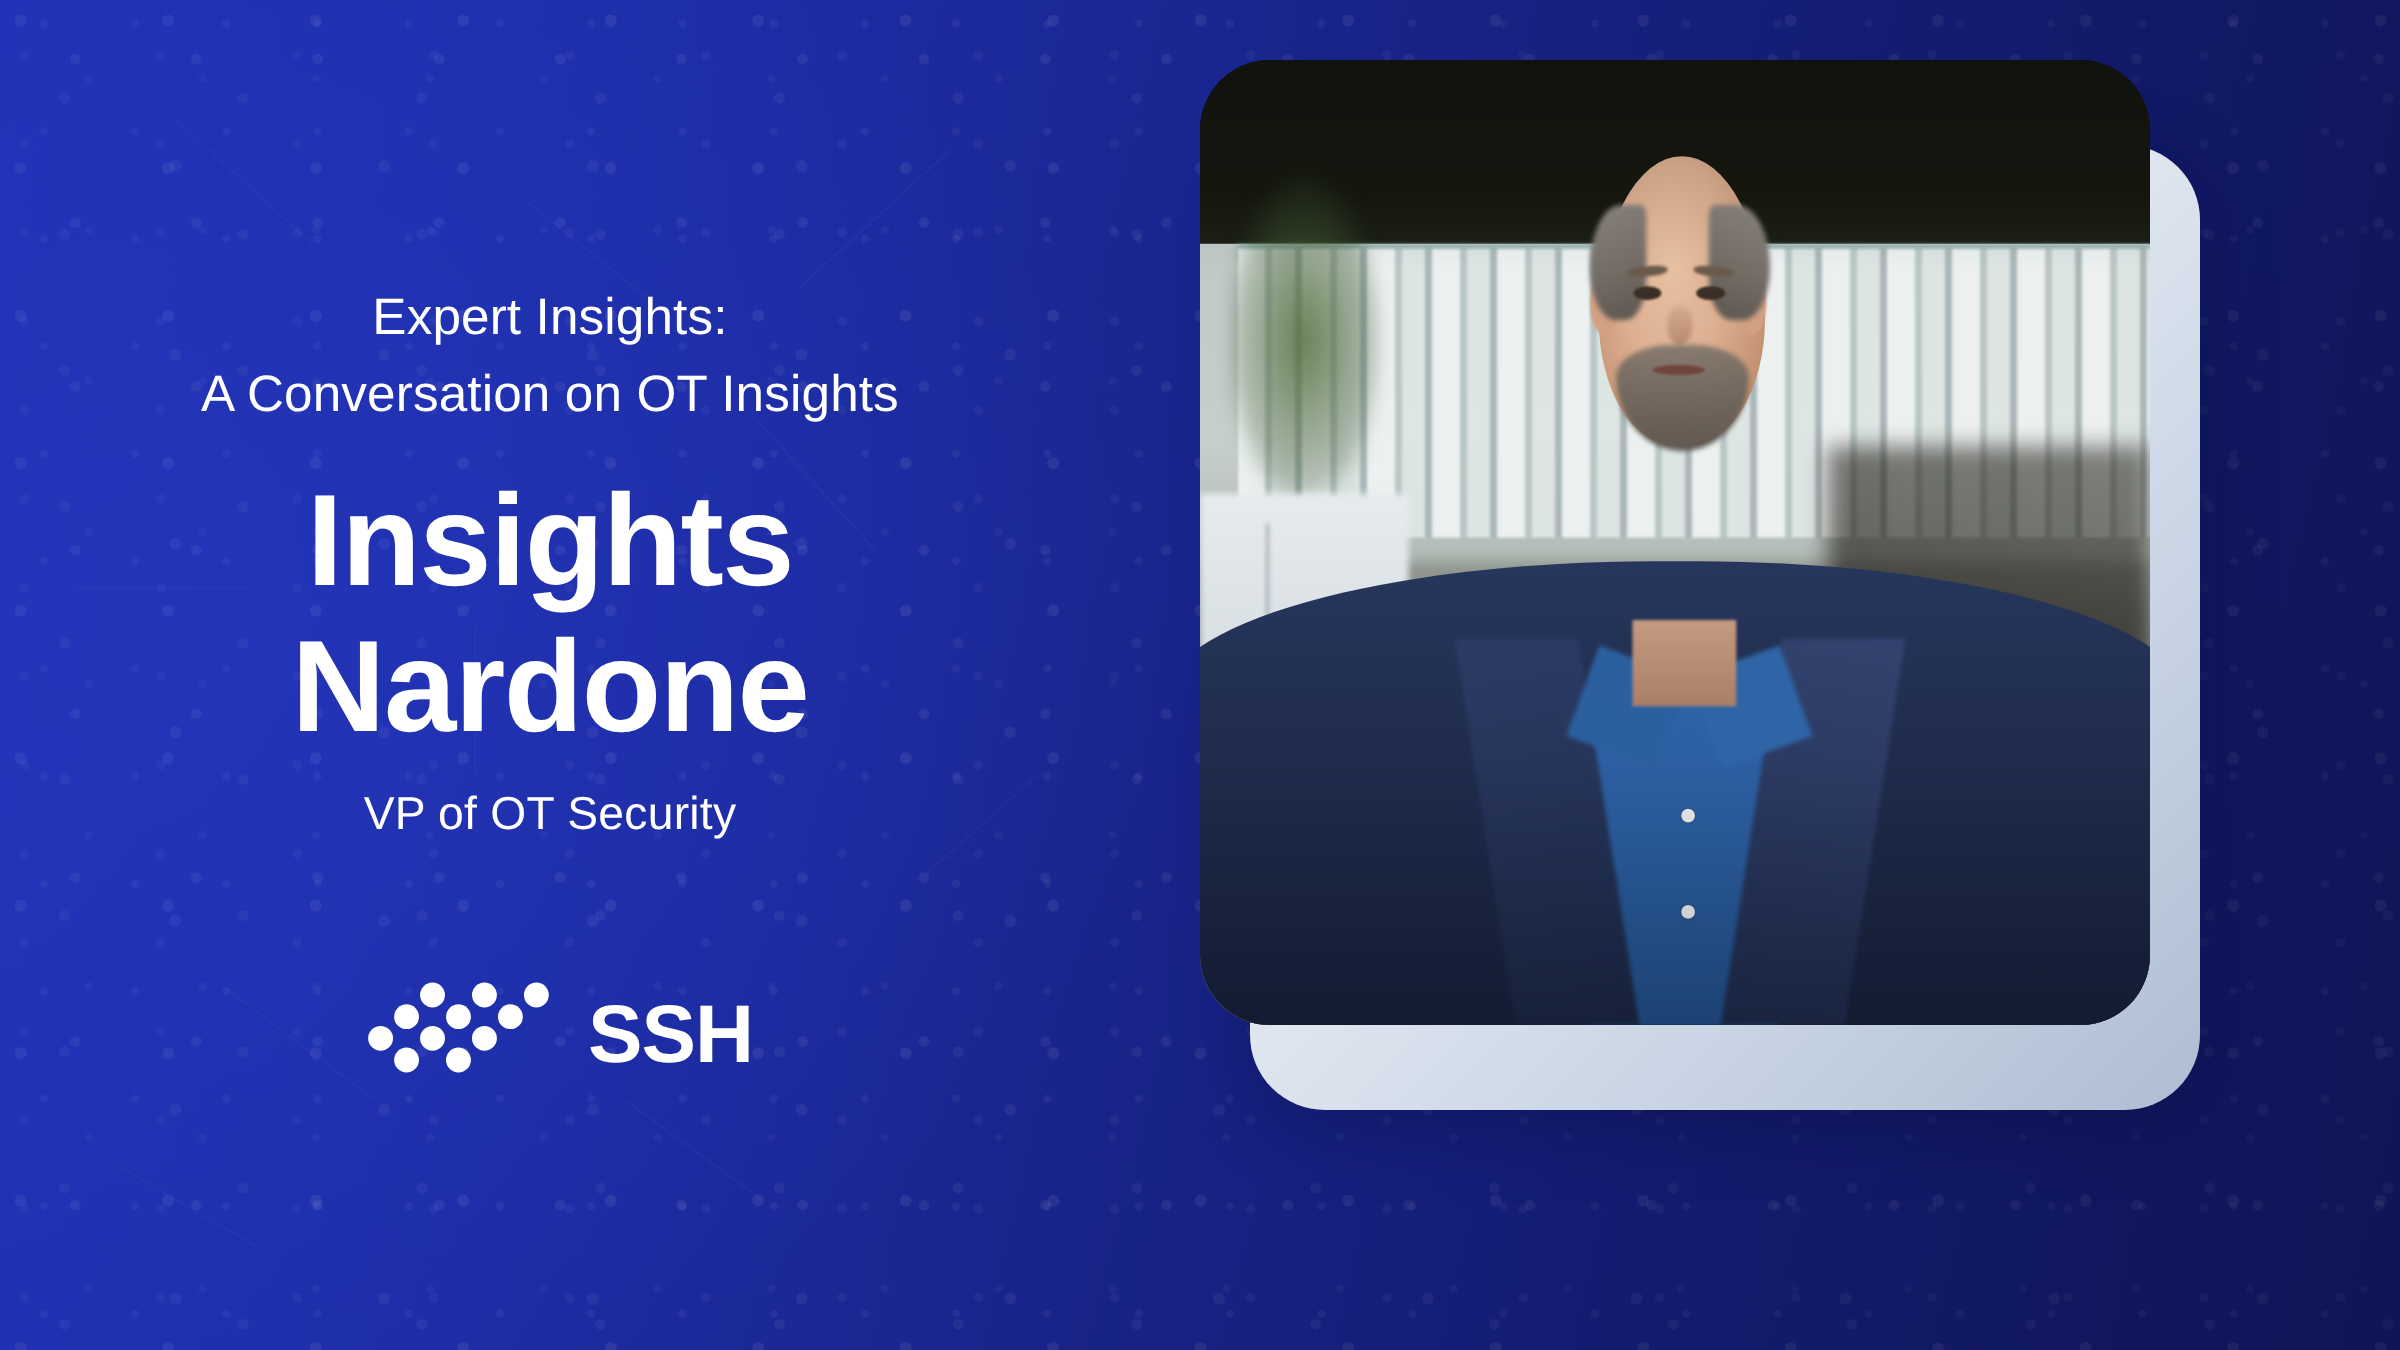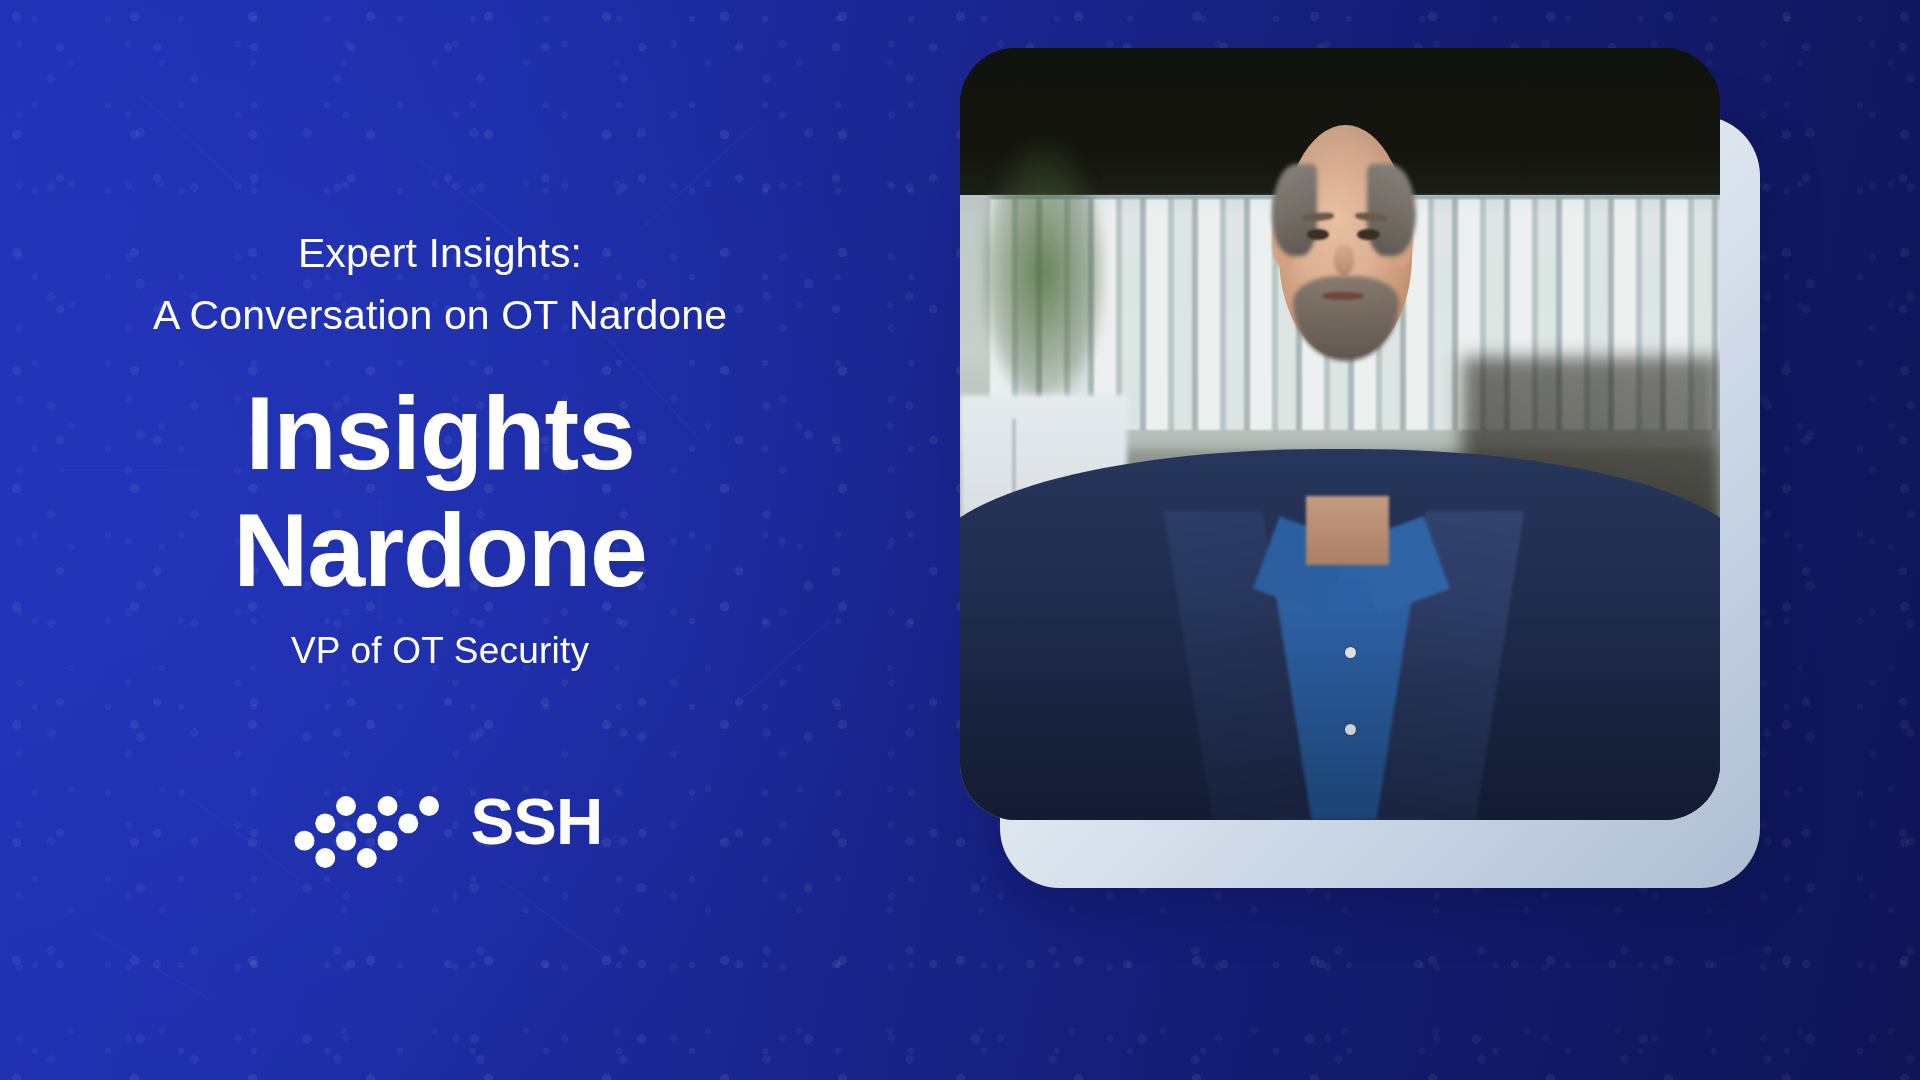--- a/index.html
+++ b/index.html
@@ -85,21 +85,21 @@
     font-size:37px;
     font-weight:400;
     letter-spacing:.2px;
     text-align:center;
   }
 
   
   .logo {
     margin-top:115px;
     display:flex;
-    align-items:flex-start;
+    align-items:flex-end;
     gap:0px;
     height:80px;
   }
   .logo svg { display:block; }
 
   
   .photo-wrap {
     position:absolute;
     left:960px; top:48px;
     width:760px; height:772px;
@@ -336,21 +336,21 @@
         <div class="pp-mouth"></div>
       </div>
       <div class="ph-grade"></div>
     </div>
   </div>
 
   <div class="left-col">
 
     <div class="eyebrow">
       <span>Expert Insights:</span>
-      <span class="l2">A Conversation on OT Nardone</span>
+      <span class="l2">A Conversation on OT Insights</span>
     </div>
 
     <h1 class="person-name">
       <span>Insights</span>
       <span class="n2">Nardone</span>
     </h1>
 
     <div class="person-role">VP of OT Security</div>
 
     <div class="logo">

